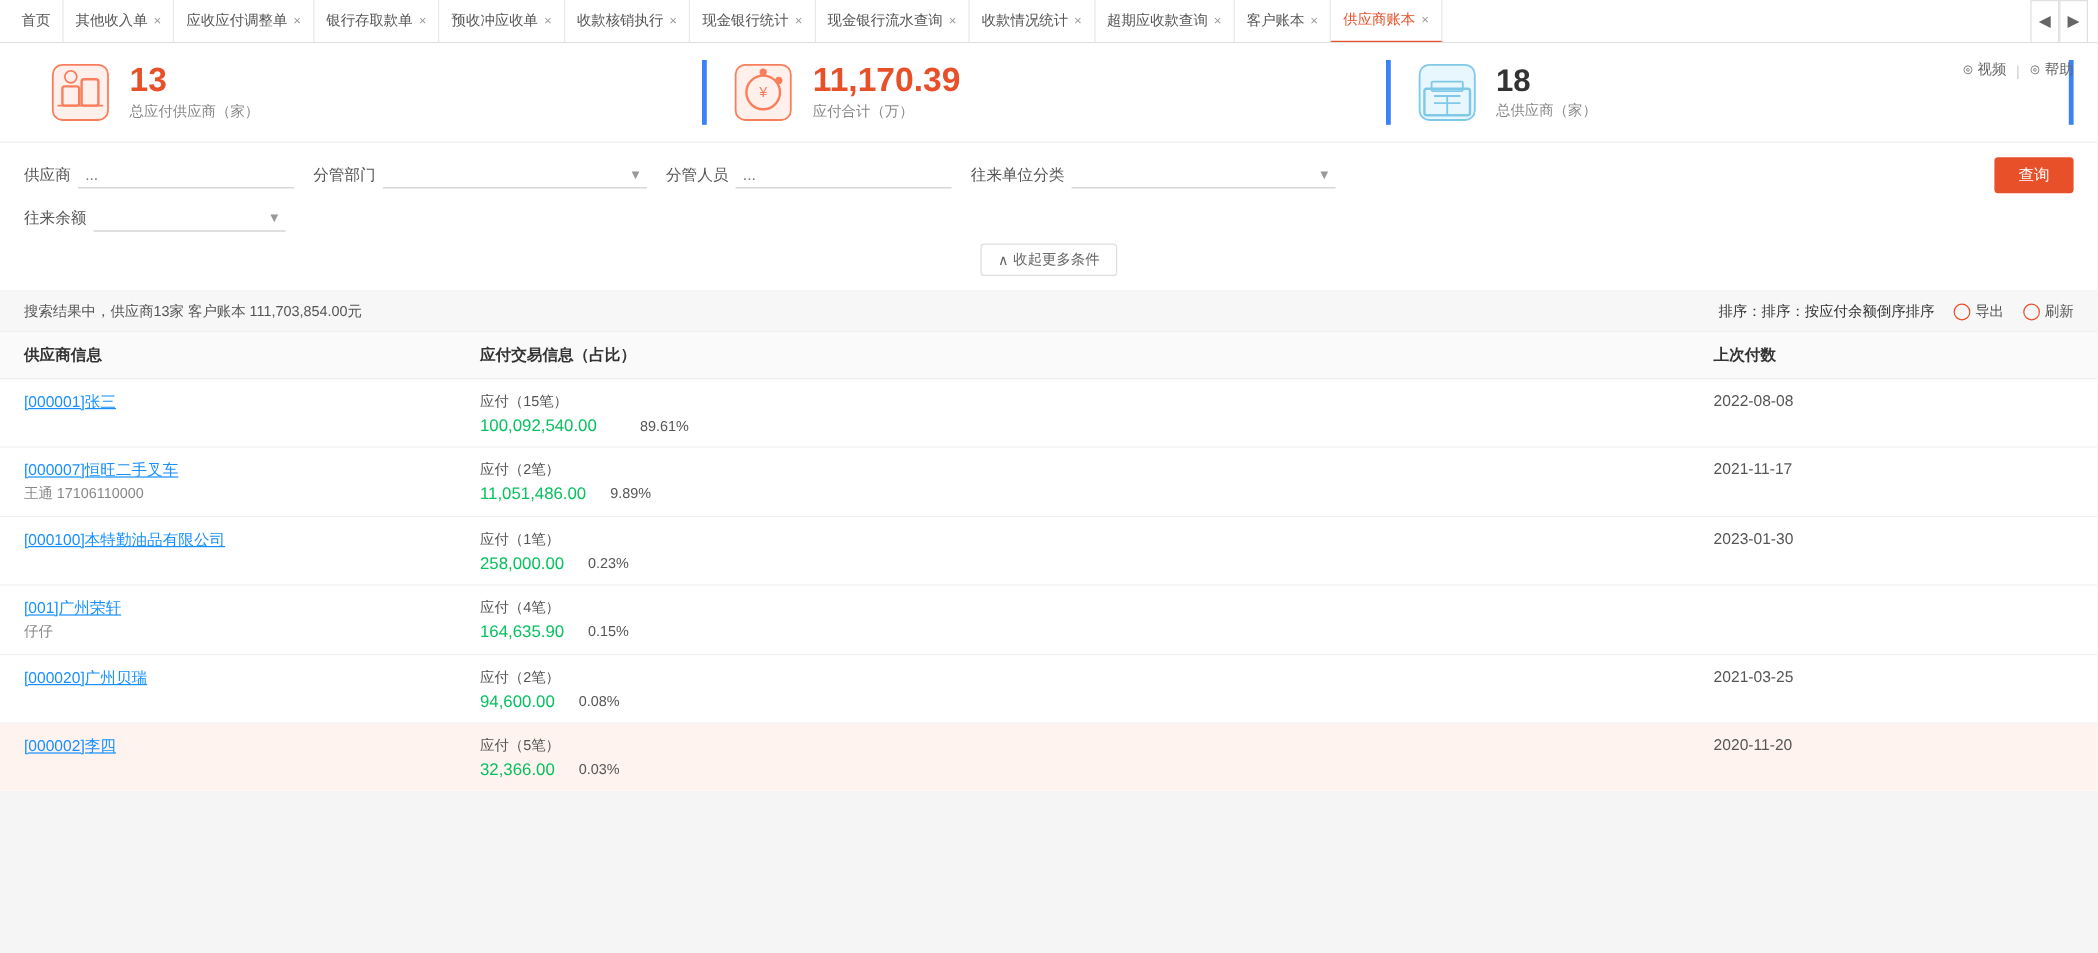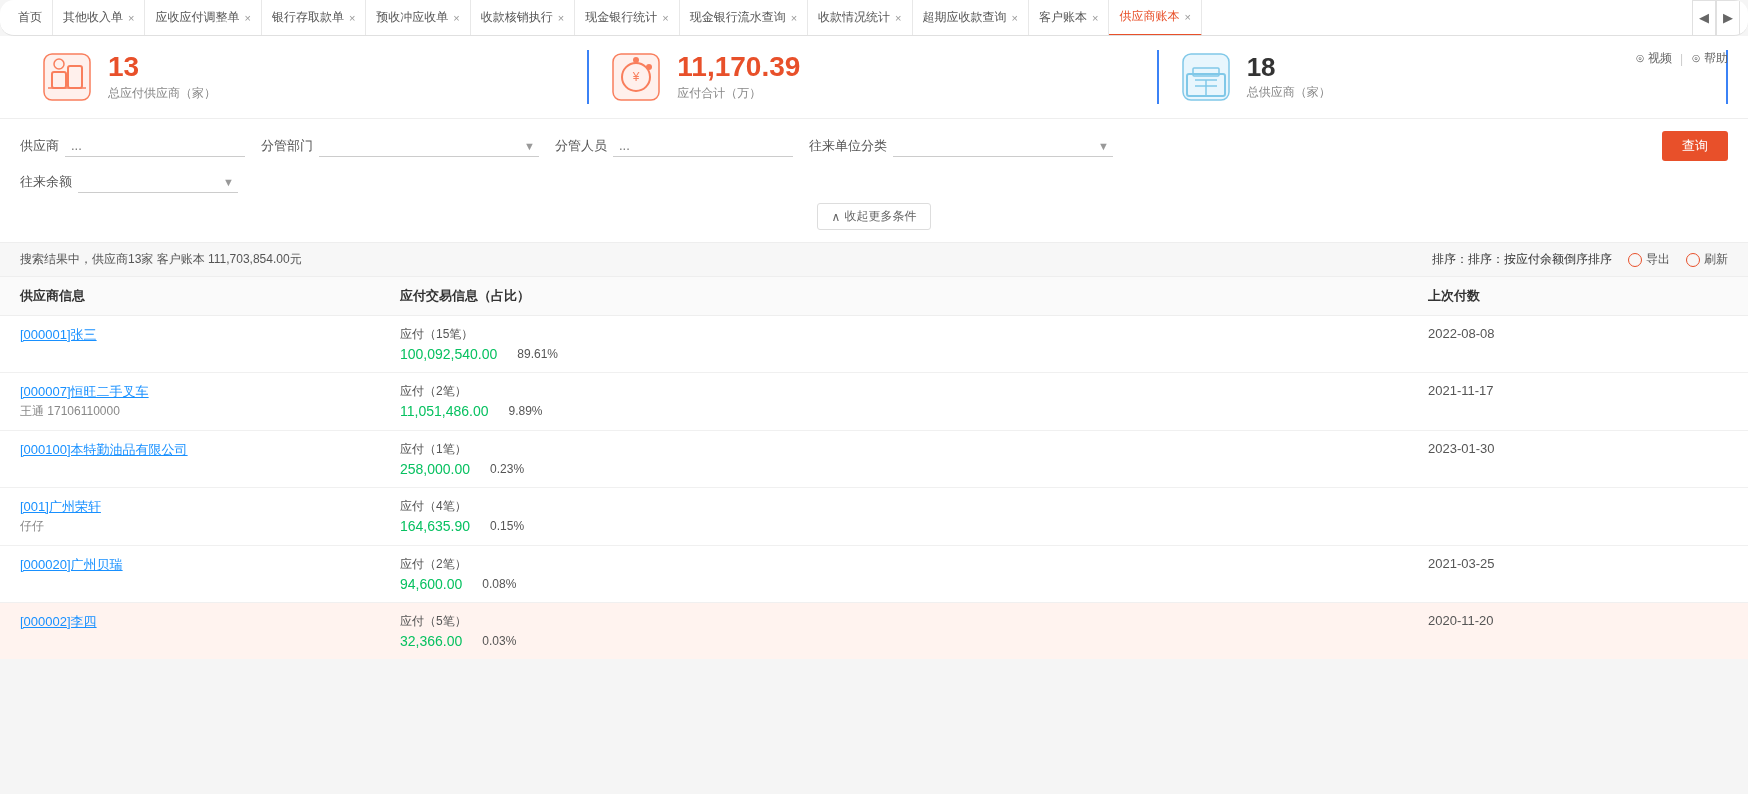--- a/index.html
+++ b/index.html
@@ -7,21 +7,20 @@
 
     
     .top-nav {
       display: flex;
       align-items: center;
       background: #fff;
       border-bottom: 1px solid #e0e0e0;
       height: 36px;
       padding: 0 8px;
       overflow: hidden;
-      border-radius: 14px;
     }
     .nav-tab {
       display: flex;
       align-items: center;
       padding: 0 10px;
       height: 36px;
       font-size: 12px;
       color: #555;
       cursor: pointer;
       white-space: nowrap;
@@ -52,21 +51,21 @@
       background: #fff;
       border-bottom: 1px solid #eee;
       padding: 14px 20px;
       align-items: center;
       position: relative;
     }
     .summary-card {
       display: flex;
       align-items: center;
       flex: 1;
-      border-right: 2px solid #3b82f6;
+      border-right: 4px solid #3b82f6;
       padding: 0 20px;
     }
     .summary-card:last-child { border-right: none; }
     .summary-icon {
       width: 54px;
       height: 54px;
       margin-right: 14px;
       display: flex;
       align-items: center;
       justify-content: center;
@@ -397,21 +396,21 @@
   <div class="table-header">
     <div class="col-supplier table-header" style="flex:0 0 380px;background:transparent;border:none;padding:0;">供应商信息</div>
     <div class="col-payable table-header" style="flex:1;background:transparent;border:none;padding:0;">应付交易信息（占比）</div>
     <div class="col-last table-header" style="flex:0 0 300px;background:transparent;border:none;padding:0;">上次付数</div>
   </div>
   <div id="table-body">
       <div class="table-row-wrap">
         <div class="col-supplier"><a class="supplier-link" href="#">[000001]张三</a></div>
         <div class="col-payable">
           <div class="payable-count">应付（15笔）</div>
-          <div style="display: flex; align-items: center;">
+          <div style="display: flex; align-items: flex-end; gap: 16px;">
             <span class="payable-amount">100,092,540.00</span>
             <span class="payable-percent">89.61%</span>
           </div>
         </div>
         <div class="col-last"><span class="last-pay-date">2022-08-08</span></div>
       </div>
       <div class="table-row-wrap">
         <div class="col-supplier"><a class="supplier-link" href="#">[000007]恒旺二手叉车</a><div class="supplier-sub">王通  17106110000</div></div>
         <div class="col-payable">
           <div class="payable-count">应付（2笔）</div>

